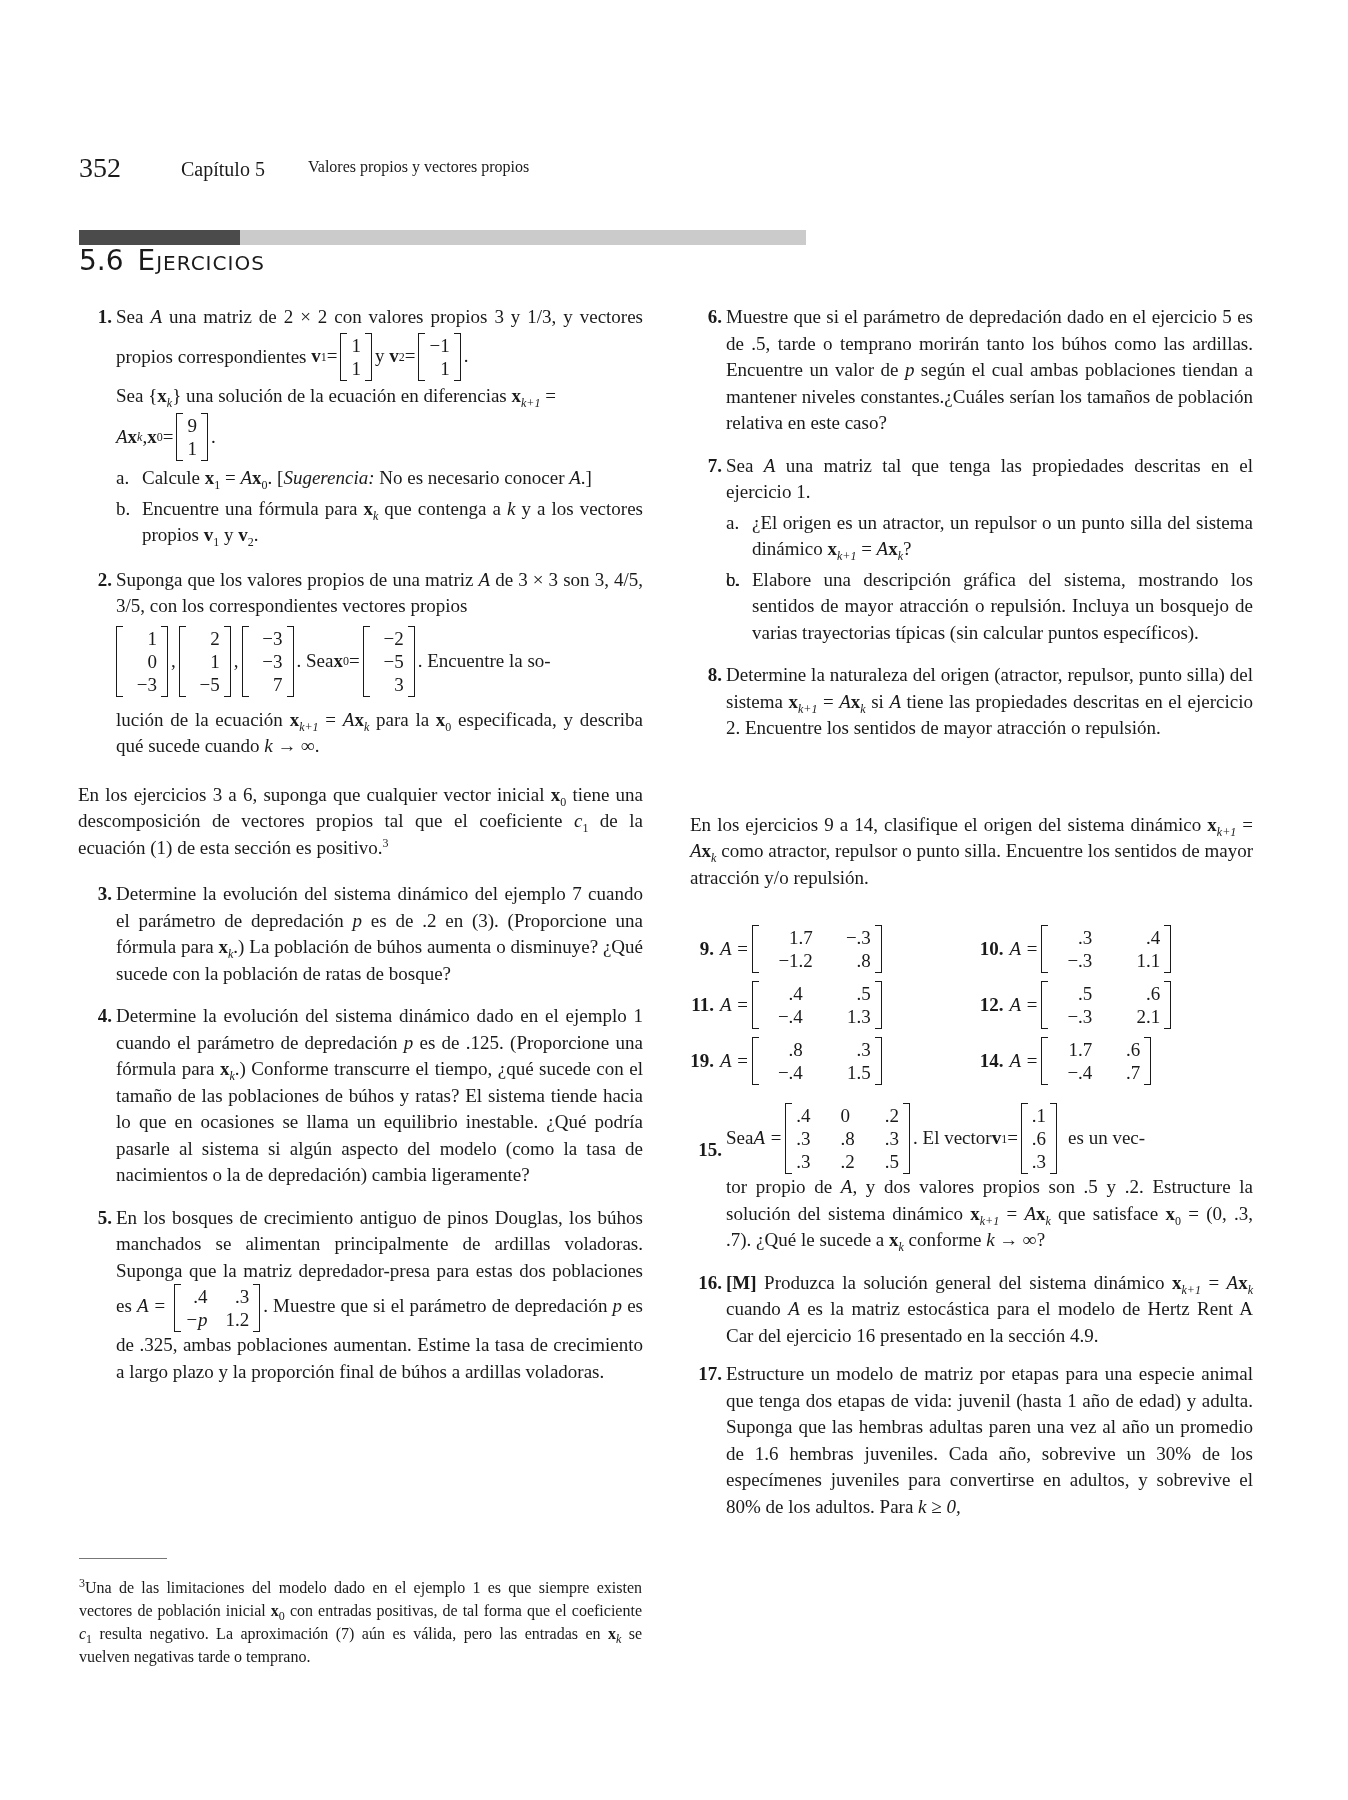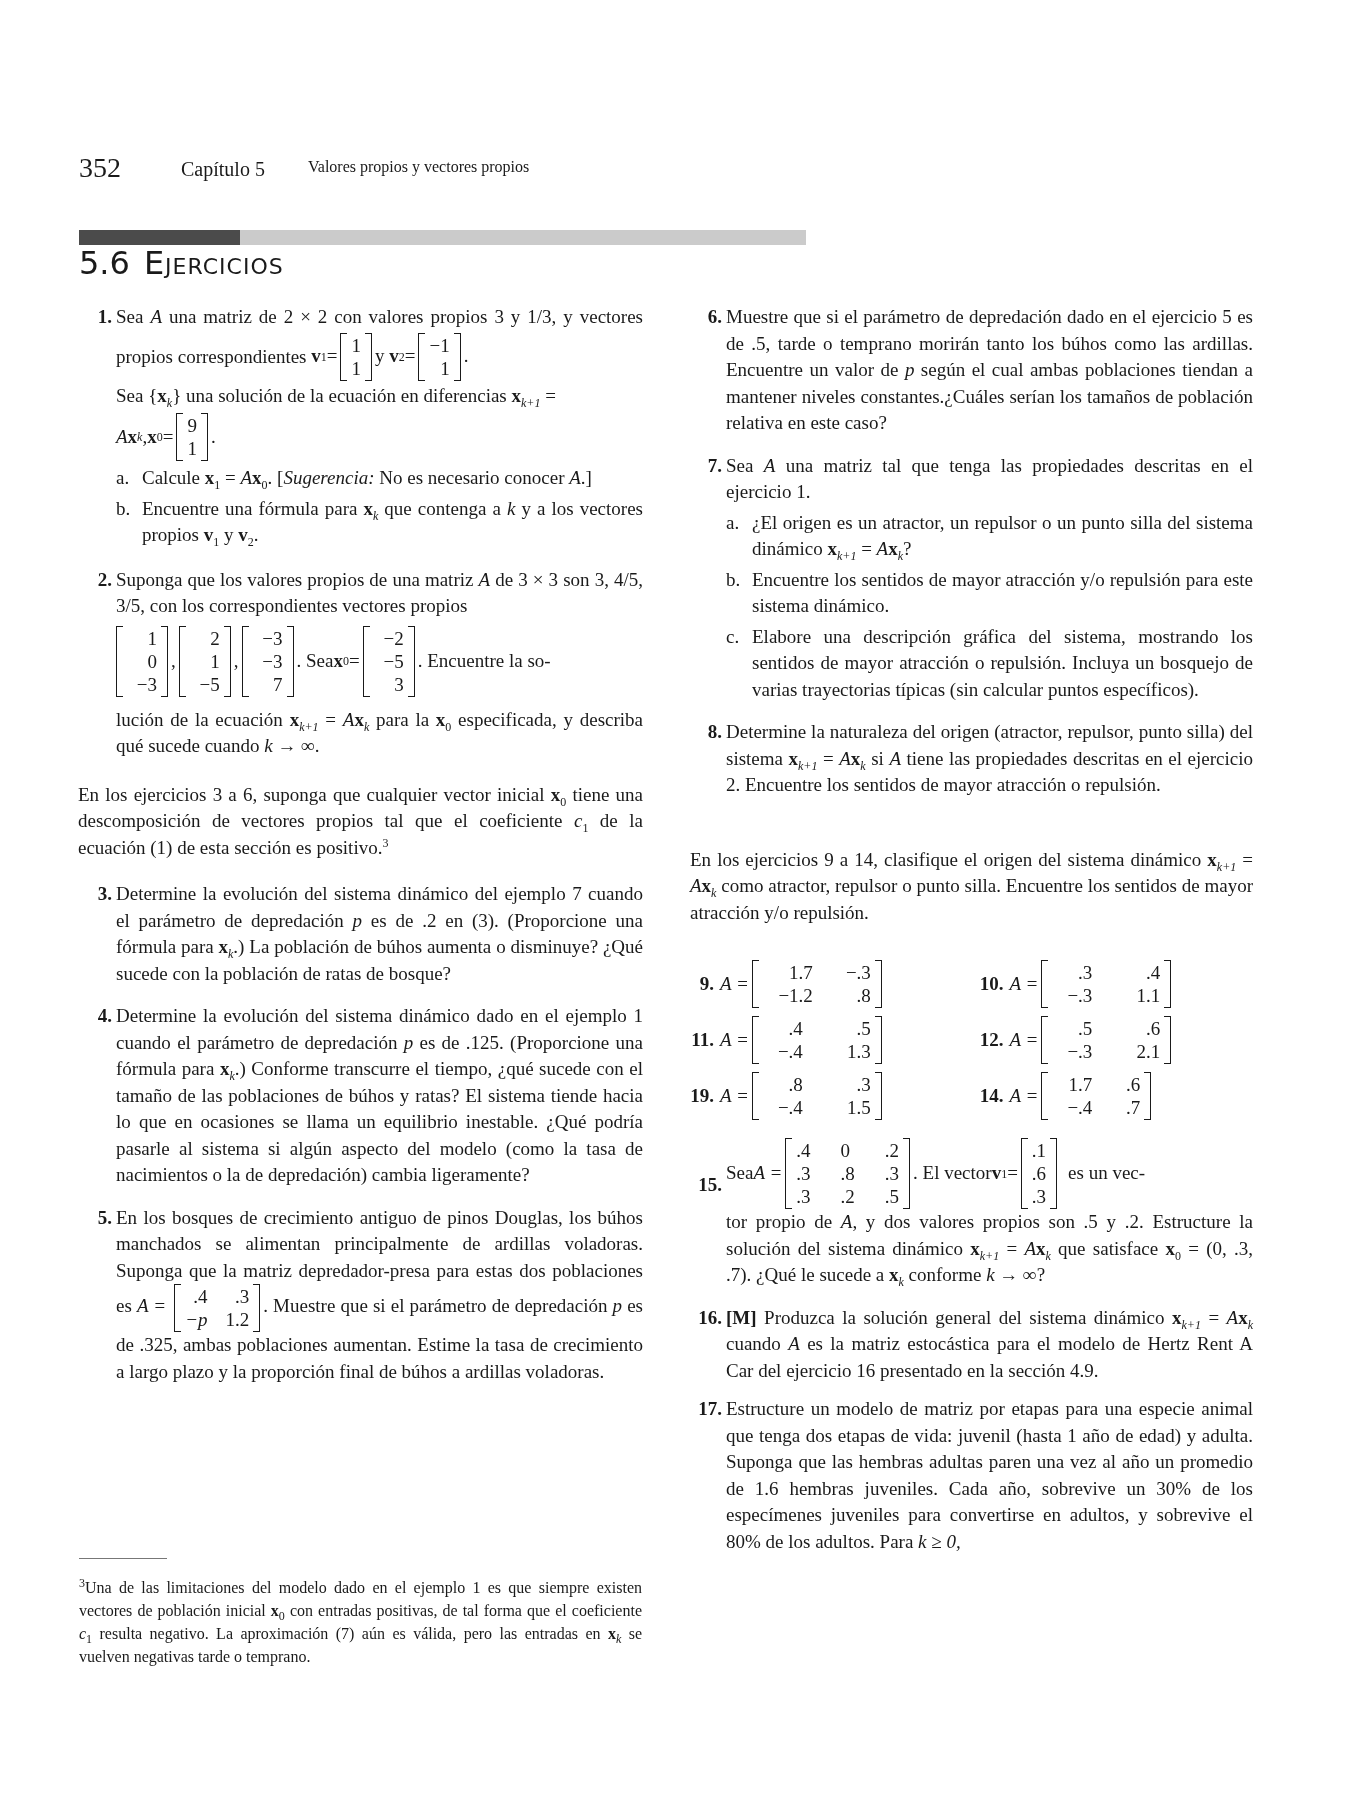--- a/index.html
+++ b/index.html
@@ -5,21 +5,21 @@
   html, body { margin: 0; padding: 0; background: #ffffff; }
   body { width: 1348px; height: 1800px; position: relative; overflow: hidden;
          font-family: "Liberation Serif", "DejaVu Serif", serif; color: #1a1a1a; }
   .abs { position: absolute; }
   .running-head { top: 152px; left: 79px; font-size: 26px; }
   .running-head .pg { font-size: 28px; }
   .running-head .chap { position: absolute; left: 102px; top: 6px; font-size: 20px; white-space: nowrap; }
   .running-head .chaptitle { position: absolute; left: 229px; top: 6px; font-size: 16px; white-space: nowrap; }
   .bar { top: 230px; left: 79px; width: 727px; height: 15px; background: #cbcbcb; }
   .bar .dark { position: absolute; left: 0; top: 0; width: 161px; height: 15px; background: #4b4b4b; }
-  .section-title { top: 244px; left: 79px; font-family: "DejaVu Sans", sans-serif; font-size: 32px; color: #1a1a1a; }
+  .section-title { top: 244px; left: 79px; font-family: "DejaVu Sans", sans-serif; font-size: 28px; color: #1a1a1a; }
   .section-title .num { margin-right: 14px; }
   .section-title .sc { font-variant: small-caps; letter-spacing: 1px; }
 
   .col { position: absolute; font-size: 19px; line-height: 26.5px; text-align: justify; }
   .col-left { left: 88px; top: 304px; width: 555px; }
   .col-right { left: 698px; top: 304px; width: 555px; }
   .ex { position: relative; padding-left: 28px; margin-bottom: 12px; }
   .ex .n { position: absolute; left: -6px; top: 0; font-weight: bold; width: 30px; text-align: right; padding-right: 4px; }
   .col-right .ex .n { left: -6px; }
   .sub { position: relative; padding-left: 26px; margin-top: 4px; }
@@ -209,34 +209,33 @@
 
   <div class="ex" style="margin-top:16px;">
     <span class="n">7.</span>
     <span>Sea </span><i>A</i><span> una matriz tal que tenga las propiedades descritas en el ejercicio 1.</span>
     <div class="sub">
       <span class="l">a.</span>
       <span>¿El origen es un atractor, un repulsor o un punto silla del sistema dinámico </span><b class="v">x</b><sub><i>k+1</i></sub><span> = </span><i>A</i><b class="v">x</b><sub><i>k</i></sub><span>?</span>
     </div>
     <div class="sub">
       <span class="l">b.</span>
-      <span>Encuentre los sentidos de mayor atracción y/o repulsión para este sistema dinámico.</span>
     </div>
     <div class="sub">
       <span class="l">c.</span>
       <span>Elabore una descripción gráfica del sistema, mostrando los sentidos de mayor atracción o repulsión. Incluya un bosquejo de varias trayectorias típicas (sin calcular puntos específicos).</span>
     </div>
   </div>
 
   <div class="ex" style="margin-top:16px;">
     <span class="n">8.</span>
     <span>Determine la naturaleza del origen (atractor, repulsor, punto silla) del sistema </span><b class="v">x</b><sub><i>k+1</i></sub><span> = </span><i>A</i><b class="v">x</b><sub><i>k</i></sub><span> si </span><i>A</i><span> tiene las propiedades descritas en el ejercicio 2. Encuentre los sentidos de mayor atracción o repulsión.</span>
   </div>
 
-  <p class="intro" style="margin-top:48px;">
+  <p class="intro" style="margin-top:70px;">
     <span>En los ejercicios 9 a 14, clasifique el origen del sistema dinámico </span><b class="v">x</b><sub><i>k+1</i></sub><span> = </span><i>A</i><b class="v">x</b><sub><i>k</i></sub><span> como atractor, repulsor o punto silla. Encuentre los sentidos de mayor atracción y/o repulsión.</span>
   </p>
 
   <div class="mgrid" style="margin-left:-24px;margin-top:34px;">
     <div class="item">
         <span class="n">9.</span>
         <i>A = </i>
         <span class="mat">
           <span class="br l"></span>
           <span class="cells" style="grid-template-columns:50px 40px;">

